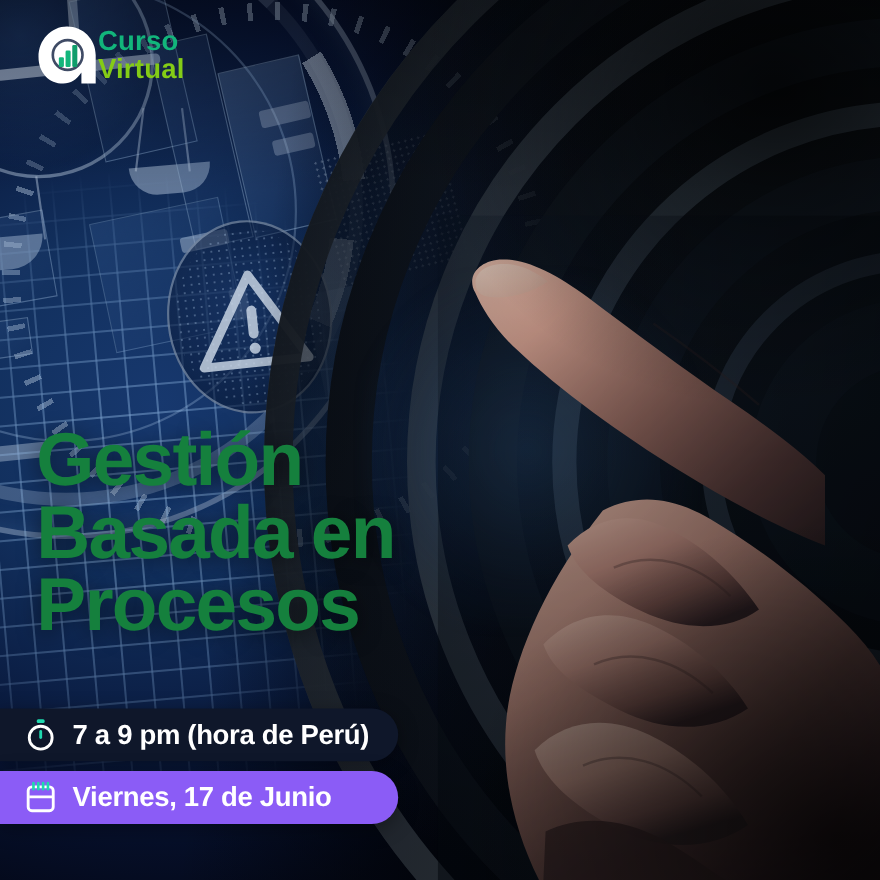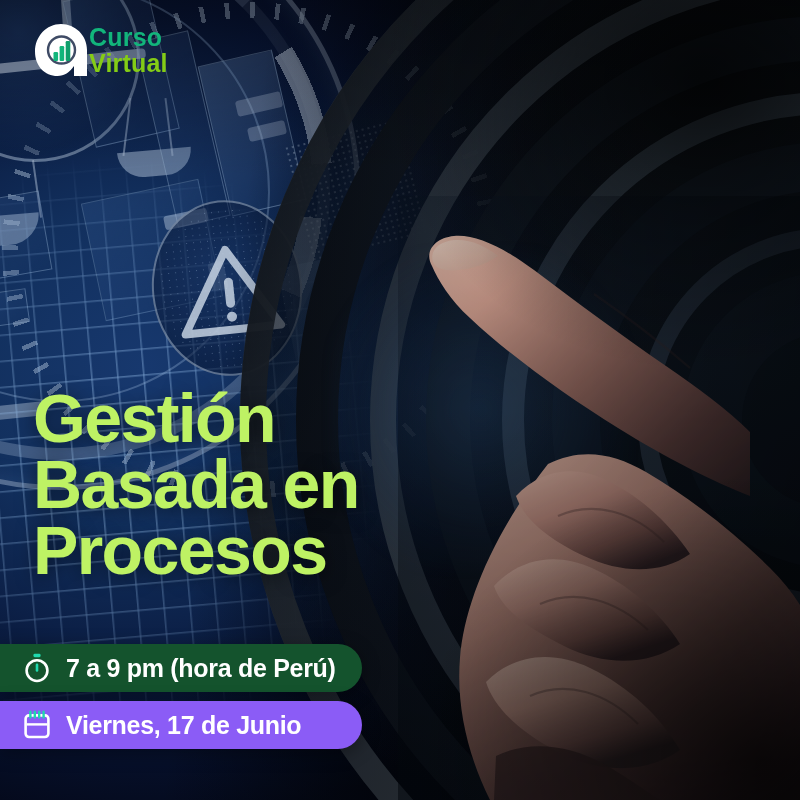--- a/index.html
+++ b/index.html
@@ -242,21 +242,21 @@
   .logo-mark{ width:56px; height:56px; flex:0 0 auto; }
   .logo-text{
     font-size:25px; font-weight:bold; line-height:1.04;
     letter-spacing:.2px;
   }
   .logo-l1, .logo-l2{ display:block; }
 
   
   .headline{
     position:absolute; left:33px; top:386px; z-index:20;
-    color:#bef264;
+    color:#15803d;
     font-size:68px;
     font-weight:bold;
     line-height:0.97;
     letter-spacing:-1.6px;
     text-shadow:0 3px 20px rgba(0,0,0,.55);
   }
   .headline span{ display:block; }
 
   
   .pills{
@@ -458,21 +458,21 @@
   </div>
 
   <div class="headline">
     <span>Gestión</span>
     <span>Basada en</span>
     <span>Procesos</span>
   </div>
 
   <div class="pills">
 
-    <div class="pill" style="background:#14532d">
+    <div class="pill" style="background:#0f172a">
       <svg class="pill-icon" viewBox="0 0 30 30">
         <rect x="11.4" y="0.8" width="7.2" height="3.4" rx="1.4" fill="#1fd9ae"></rect>
         <circle cx="15" cy="17.6" r="10.4" fill="none" stroke="#ffffff" stroke-width="2.6"></circle>
         <rect x="13.7" y="10.6" width="2.6" height="8.2" rx="1.3" fill="#1fd9ae"></rect>
       </svg>
       <span class="pill-label">7 a 9 pm (hora de Perú)</span>
     </div>
 
     <div class="pill" style="background:#8b5cf6">
       <svg class="pill-icon" viewBox="0 0 30 30">

